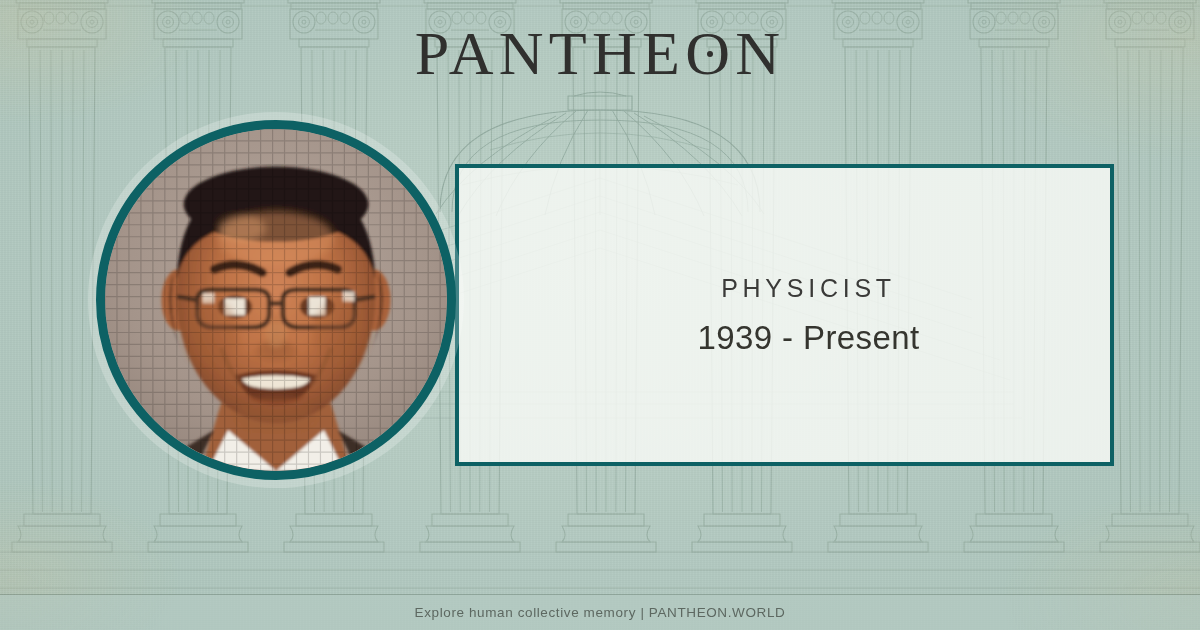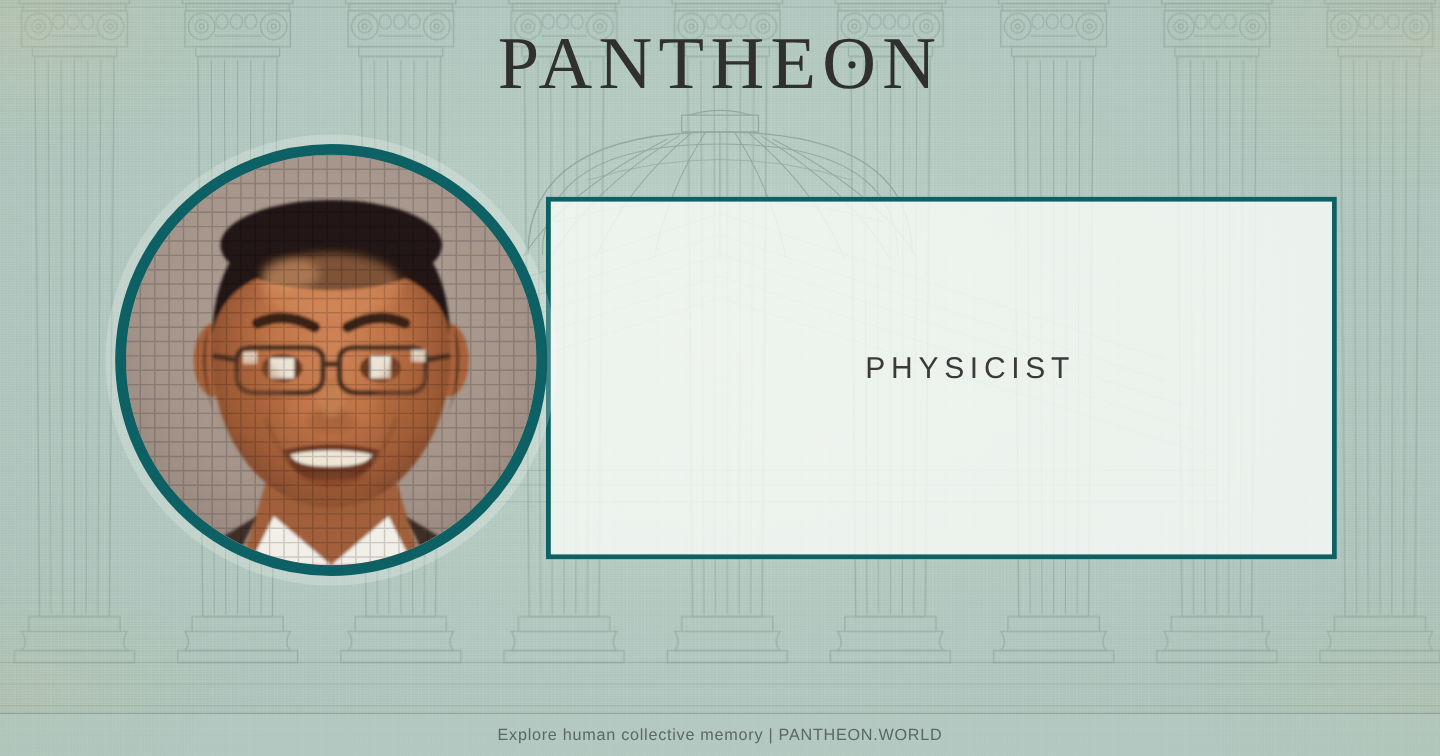--- a/index.html
+++ b/index.html
@@ -251,20 +251,21 @@
   <div class="aging"></div>
   <div class="texture"></div>
 
   <div class="title-wrap">
     <div class="title"><span>PANTHE</span><span class="o-glyph"><span>O</span><span class="o-dot"></span></span><span>N</span></div>
   </div>
 
   <div class="info-card">
     <div class="info-inner">
       <div class="occupation">PHYSICIST</div>
+      <div class="lifespan">1939 - Present</div>
     </div>
   </div>
 
   <div class="portrait-halo"></div>
   <div class="portrait">
     <div class="portrait-photo">
       <svg viewBox="0 0 100 100" preserveAspectRatio="xMidYMid slice" xmlns="http://www.w3.org/2000/svg">
         <defs>
           <radialGradient id="faceGrad" cx="50%" cy="46%" r="58%">
             <stop offset="0%" stop-color="#cf8357"></stop>

